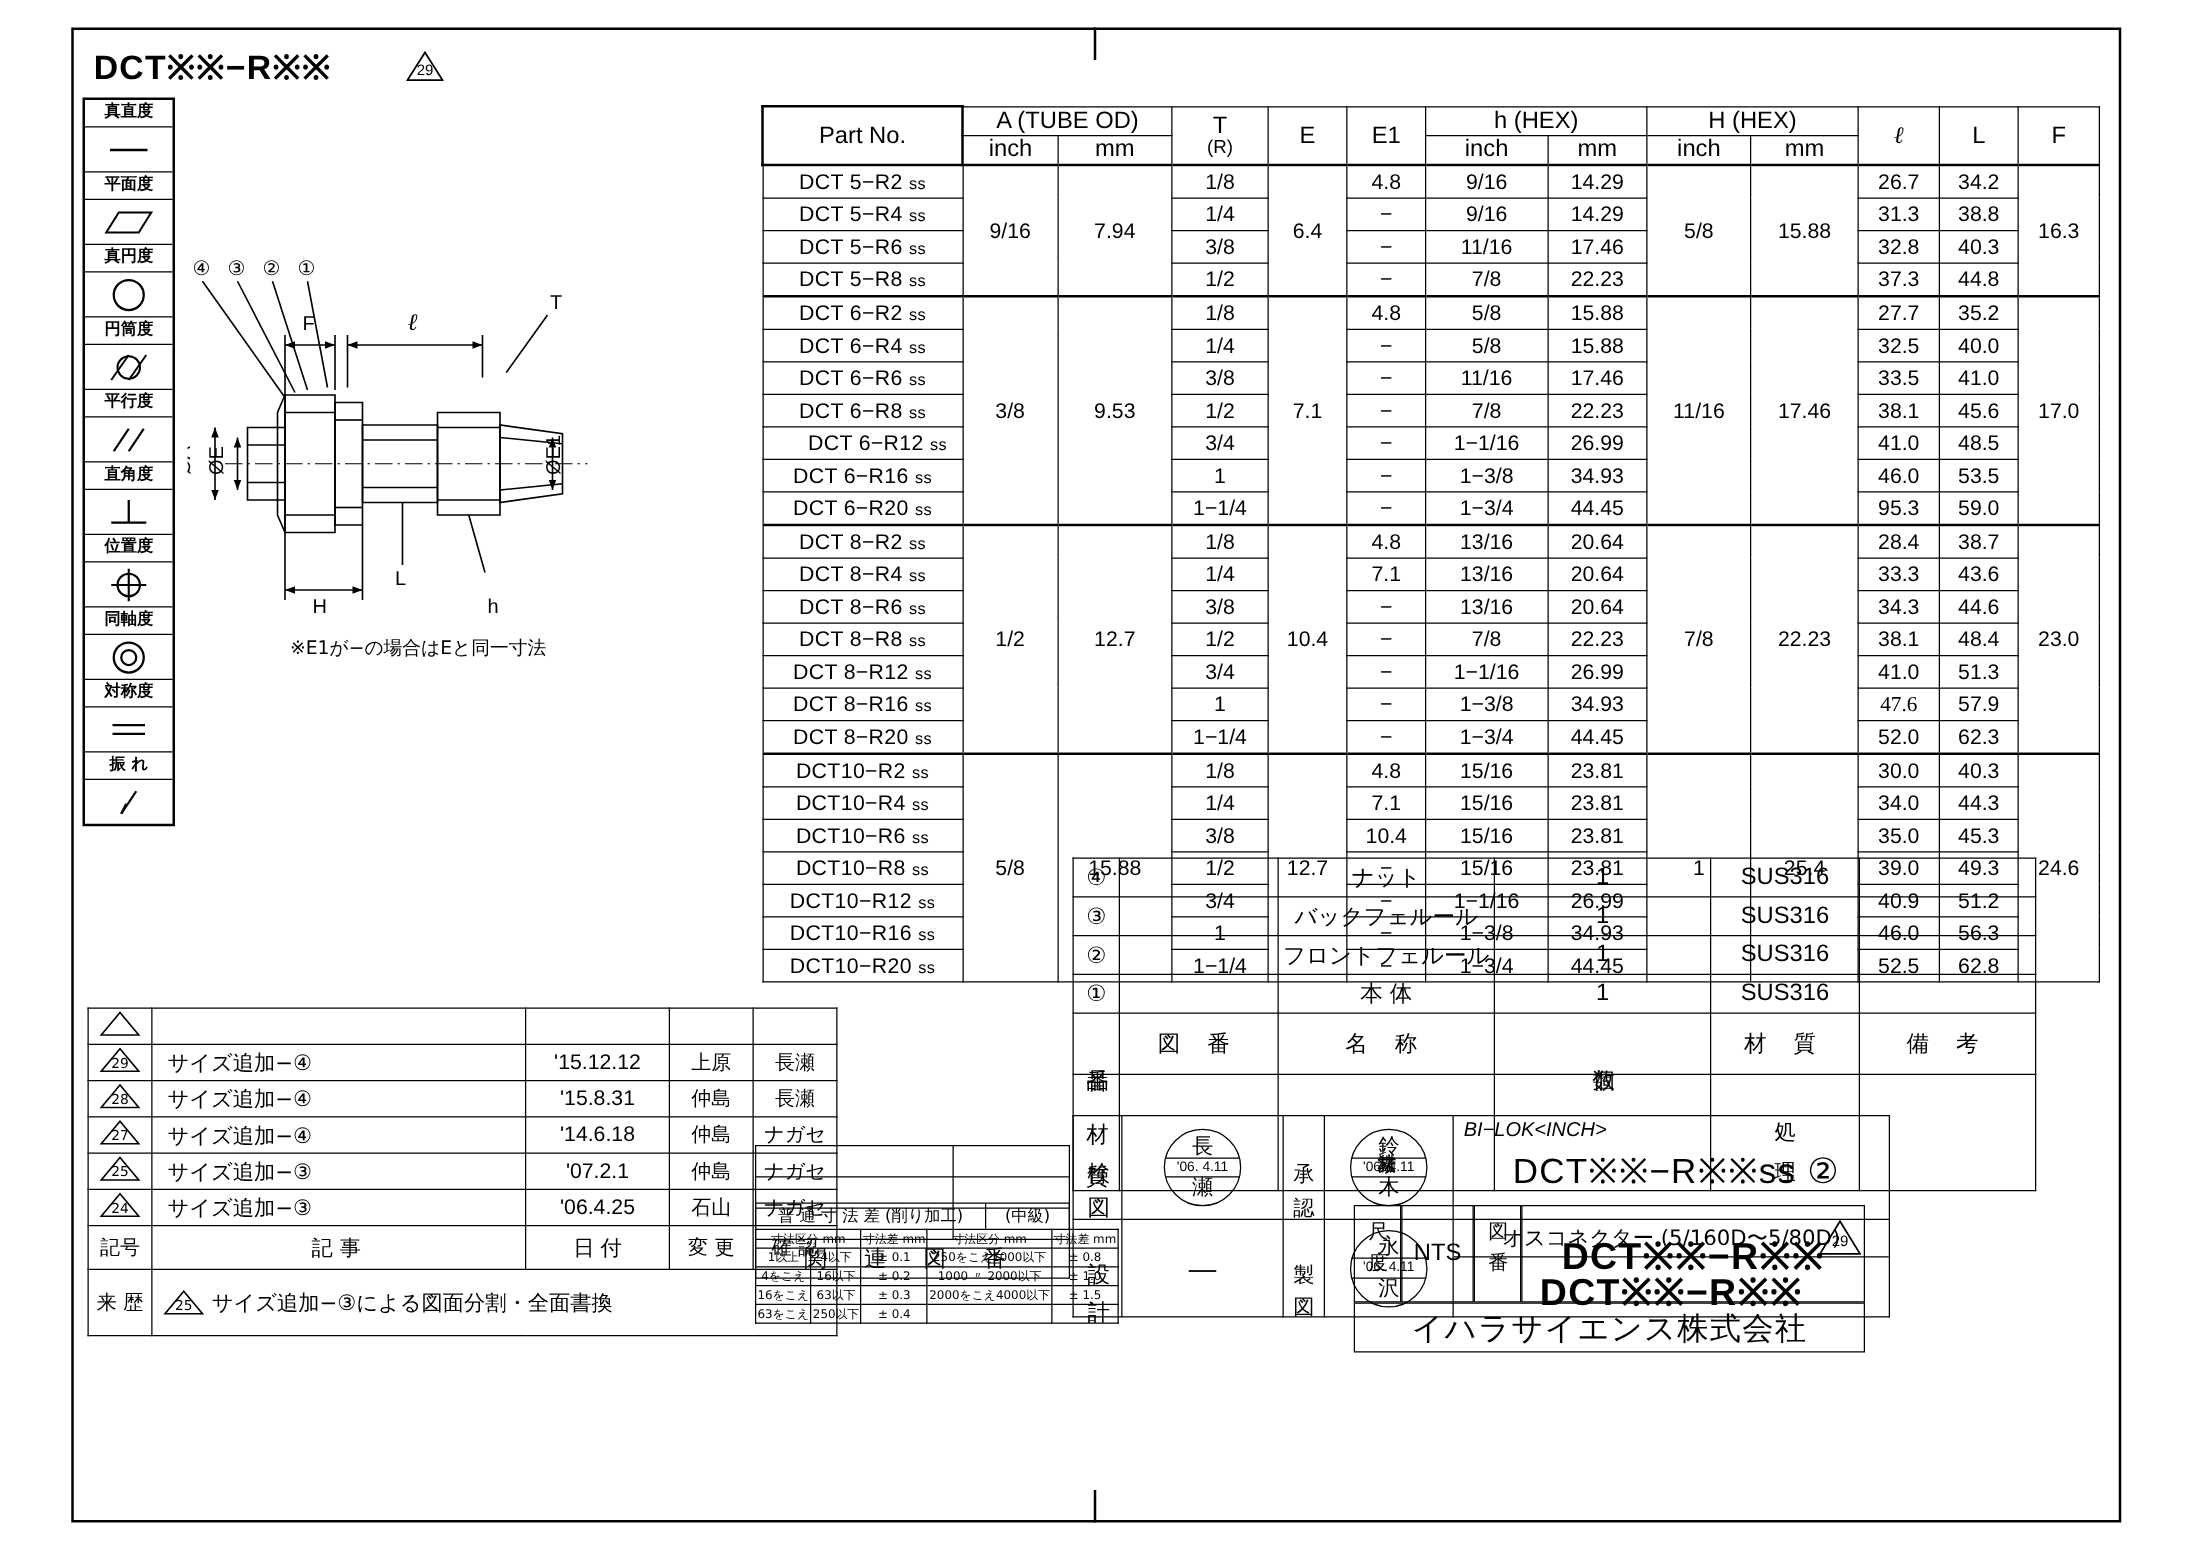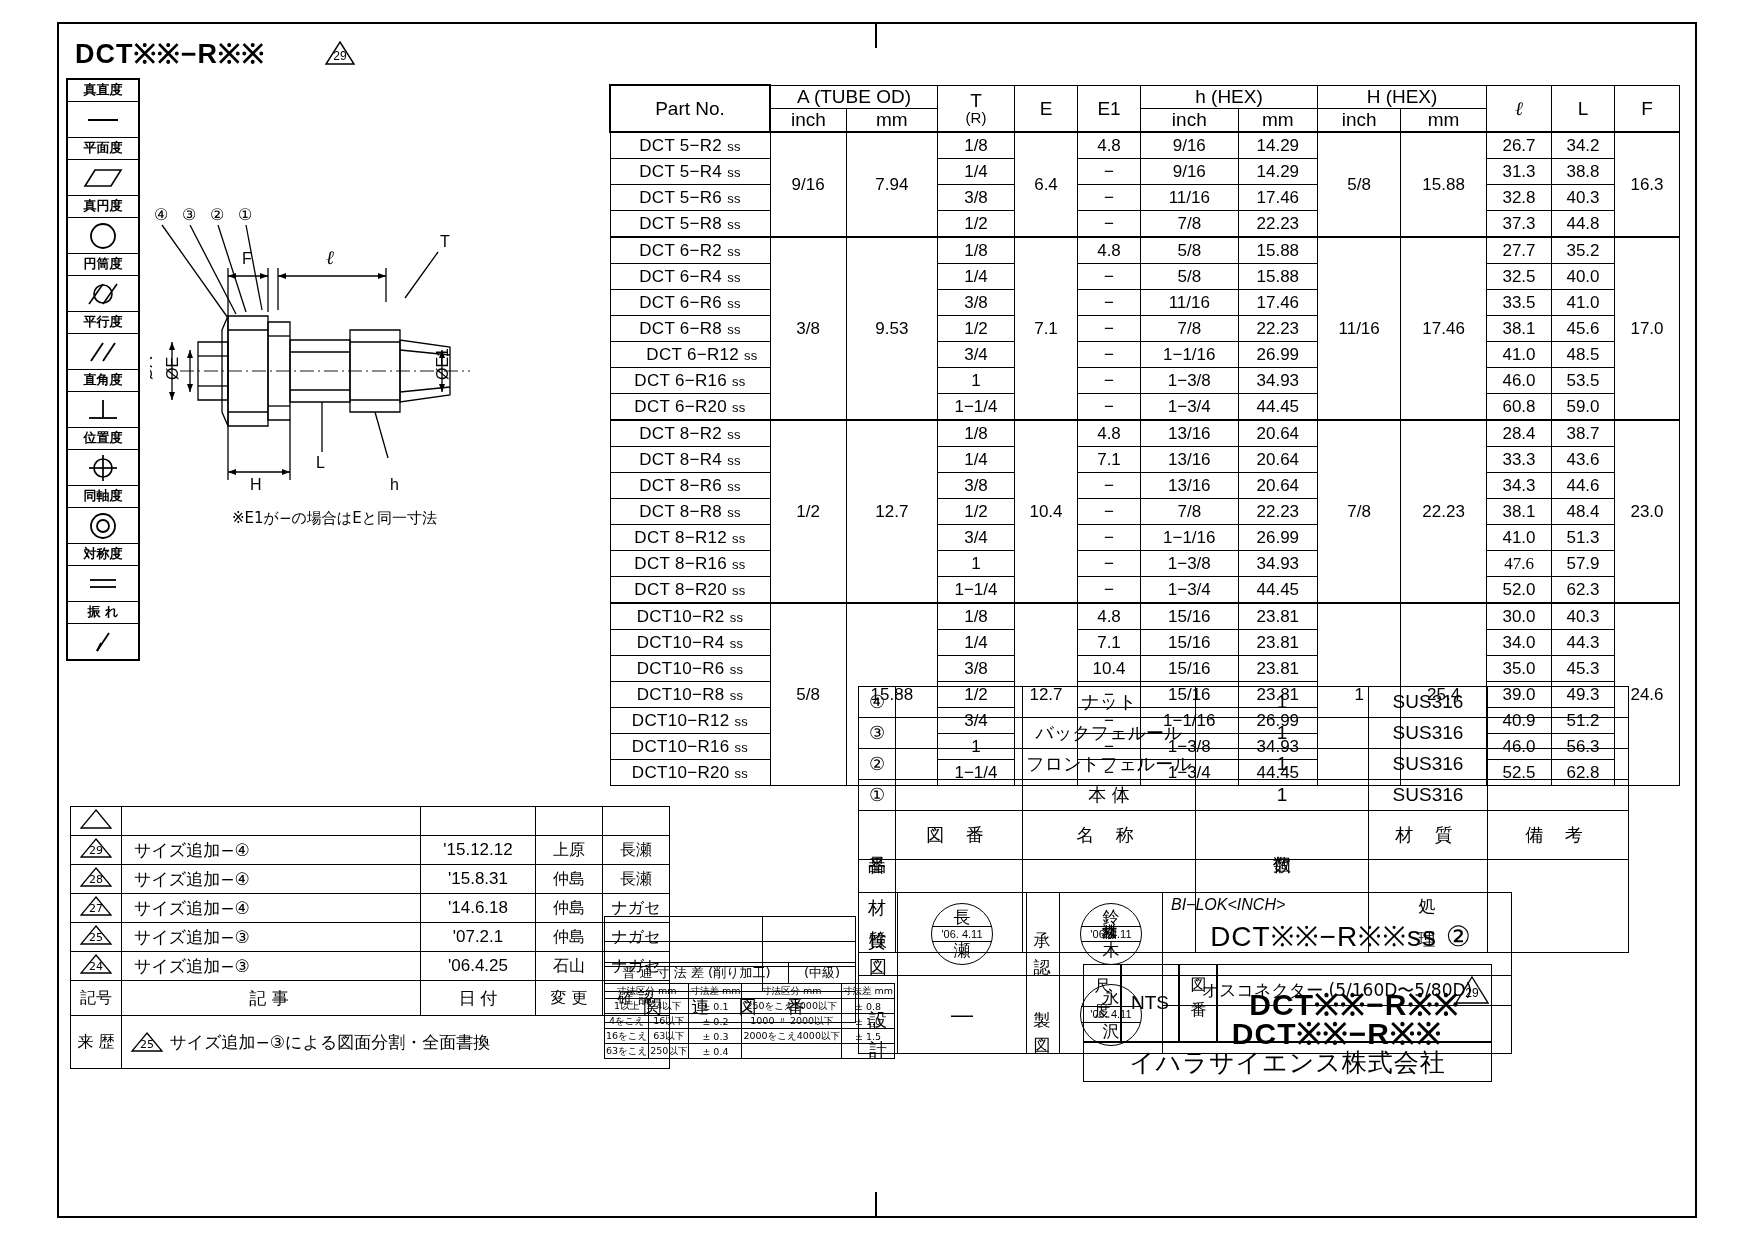--- a/index.html
+++ b/index.html
@@ -422,21 +422,21 @@
           <td style="height: 25px;">34.93</td>
           <td style="height: 25px;">46.0</td>
           <td style="height: 25px;">53.5</td>
         </tr>
         <tr>
           <td class="cell-pn" style="height: 25px;">DCT 6−R20 <span class="ss">ss</span></td>
           <td style="height: 25px;">1−1/4</td>
           <td style="height: 25px;">−</td>
           <td style="height: 25px;">1−3/4</td>
           <td style="height: 25px;">44.45</td>
-          <td style="height: 25px;">60.8</td>
+          <td style="height: 25px;">95.3</td>
           <td style="height: 25px;">59.0</td>
         </tr>
         <tr class="grp">
           <td class="cell-pn" style="height: 25px;">DCT 8−R2 <span class="ss">ss</span></td>
           <td rowspan="7" style="height: 25px;">1/2</td>
           <td rowspan="7" style="height: 25px;">12.7</td>
           <td style="height: 25px;">1/8</td>
           <td rowspan="7" style="height: 25px;">10.4</td>
           <td style="height: 25px;">4.8</td>
           <td style="height: 25px;">13/16</td>

